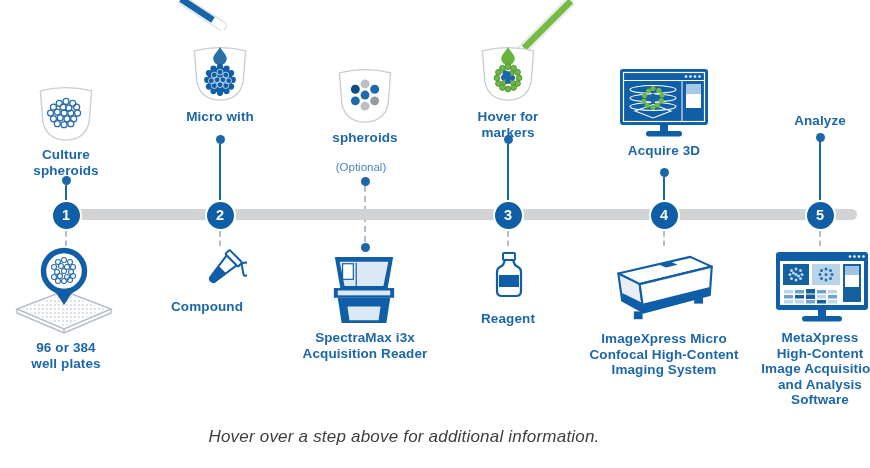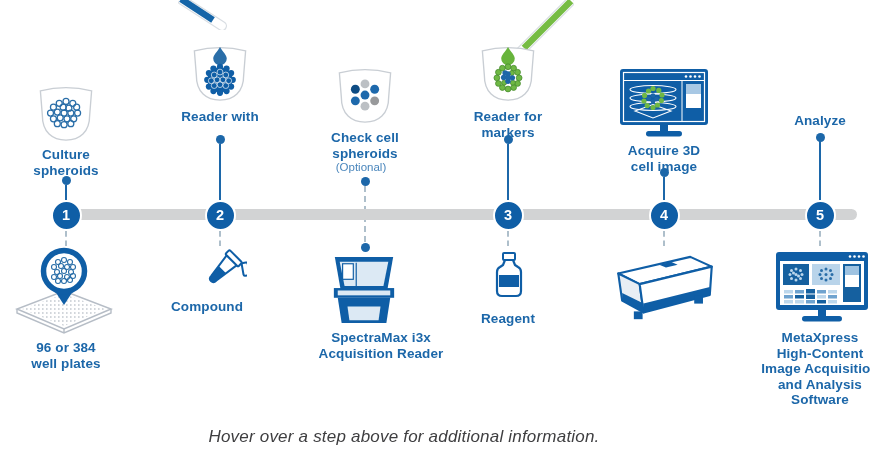--- a/index.html
+++ b/index.html
@@ -150,21 +150,21 @@
           <circle cx="27" cy="38" r="3"></circle>
           <circle cx="33" cy="38" r="3"></circle>
           <circle cx="39" cy="39" r="3"></circle>
         <circle cx="24" cy="44" r="3"></circle>
           <circle cx="30" cy="43" r="3"></circle>
           <circle cx="36" cy="44" r="3"></circle>
       </g>
     </svg>
   </div>
   <div class="label" style="left:135px;top:109px;">
-    <span class="ln">Reader with</span>
+    <span class="ln">Micro with</span>
   </div>
   <div class="dot" style="left:215.5px;top:134.5px;"></div>
   <div class="vline" style="left:219px;top:144px;height:56px;"></div>
   <div class="dash" style="left:219px;top:231px;height:15px;"></div>
   <div class="abs" style="left:195px;top:247px;">
     <svg width="52" height="52" viewBox="0 0 52 52">
       <g transform="rotate(45 26 24)">
         <rect x="35" y="-2" width="13" height="6" rx="1.5" transform="rotate(35 35 4)" fill="#fff" stroke="#0F5EA6" stroke-width="2"></rect>
         <rect x="17" y="3" width="18" height="6" rx="1.5" fill="#fff" stroke="#0F5EA6" stroke-width="2"></rect>
         <path d="M19 9 L33 9 L29.5 34 C 29.5 39.5, 22.5 39.5, 22.5 34 Z" fill="#fff" stroke="#0F5EA6" stroke-width="2" stroke-linejoin="round"></path>
@@ -182,40 +182,39 @@
       <circle cx="30" cy="19.5" r="4.6" fill="#BCC0C4"></circle>
       <circle cx="40" cy="25" r="4.6" fill="#1E69AC"></circle>
       <circle cx="40" cy="37" r="4.6" fill="#98999B"></circle>
       <circle cx="30" cy="42.5" r="4.6" fill="#BCC0C4"></circle>
       <circle cx="20" cy="37" r="4.6" fill="#1E69AC"></circle>
       <circle cx="20" cy="25" r="4.6" fill="#0E4C84"></circle>
       <circle cx="30" cy="31" r="4.6" fill="#1E69AC"></circle>
     </svg>
   </div>
   <div class="label" style="left:280px;top:130px;">
-    <span class="ln">Check cell</span>
     <span class="ln">spheroids</span>
   </div>
   <div class="note" style="left:276px;top:161px;">(Optional)</div>
   <div class="dot" style="left:360.5px;top:176.5px;"></div>
   <div class="dash" style="left:364px;top:186px;height:56px;"></div>
   <div class="dot" style="left:360.5px;top:242.5px;"></div>
   <div class="abs" style="left:331px;top:255px;">
     <svg width="66" height="70" viewBox="0 0 66 72">
       <polygon points="3,2 63,2 57,36 9,36" fill="#0F5EA6"></polygon>
       <polygon points="8,7 58,7 53,32 13,32" fill="#DCE9F4"></polygon>
       <rect x="11" y="9" width="11" height="16" fill="#fff" stroke="#0F5EA6" stroke-width="1.2"></rect>
       <line x1="25" y1="8" x2="25" y2="32" stroke="#0F5EA6" stroke-width="1.2"></line>
       <rect x="2" y="34" width="62" height="10" fill="#0F5EA6"></rect>
       <rect x="6" y="36.5" width="54" height="5" fill="#DCE9F4"></rect>
       <polygon points="6,44 60,44 56,70 10,70" fill="#0F5EA6"></polygon>
       <polygon points="16,53 50,53 48,67 18,67" fill="#DCE9F4"></polygon>
     </svg>
   </div>
-  <div class="label" style="left:296px;top:330px;">
+  <div class="label" style="left:280px;top:330px;">
     <span class="ln">SpectraMax i3x</span>
     <span class="ln">Acquisition Reader</span>
   </div>
 
   <div class="abs" style="left:500px;top:0px;">
     <svg width="74" height="64" viewBox="0 0 74 64">
       <line x1="70" y1="2" x2="16" y2="56" stroke="#D9DEE3" stroke-width="10" stroke-linecap="round"></line>
       <line x1="70" y1="2" x2="16" y2="56" stroke="#FFFFFF" stroke-width="7.5" stroke-linecap="round"></line>
       <line x1="71" y1="1" x2="24" y2="48" stroke="#76BC44" stroke-width="6.5"></line>
     </svg>
@@ -245,21 +244,21 @@
         <circle cx="30" cy="32" r="2.8"></circle>
           <circle cx="25.5" cy="35.5" r="2.8"></circle>
           <circle cx="30" cy="39.5" r="2.8"></circle>
         <circle cx="34.5" cy="36" r="2.8"></circle>
           <circle cx="27" cy="31" r="2.8"></circle>
           <circle cx="30" cy="36" r="2.8"></circle>
       </g>
     </svg>
   </div>
   <div class="label" style="left:423px;top:109px;">
-    <span class="ln">Reader for</span>
+    <span class="ln">Hover for</span>
     <span class="ln">markers</span>
   </div>
   <div class="dot" style="left:503.5px;top:134.5px;"></div>
   <div class="vline" style="left:507px;top:144px;height:56px;"></div>
   <div class="dash" style="left:507px;top:231px;height:15px;"></div>
   <div class="abs" style="left:493px;top:251px;">
     <svg width="32" height="48" viewBox="0 0 32 48">
       <rect x="10" y="2" width="12" height="7" rx="1" fill="#fff" stroke="#0F5EA6" stroke-width="2"></rect>
       <path d="M12 9 L20 9 L22 14 L25 16 C27 17 28 19 28 21 L28 40 C28 43 26 45 23 45 L9 45 C6 45 4 43 4 40 L4 21 C4 19 5 17 7 16 L10 14 Z" fill="#fff" stroke="#0F5EA6" stroke-width="2.2" stroke-linejoin="round"></path>
       <rect x="6" y="24" width="20" height="12" fill="#0F5EA6"></rect>
@@ -304,36 +303,40 @@
           <circle cx="29" cy="29.5" r="2.3"></circle>
           <circle cx="36.5" cy="30" r="2.3"></circle>
           <circle cx="33" cy="32.5" r="2.3"></circle>
       </g>
       <rect x="40" y="56" width="8" height="6" fill="#0F5EA6"></rect>
       <rect x="26" y="62" width="36" height="5.5" rx="2.7" fill="#0F5EA6"></rect>
     </svg>
   </div>
   <div class="label" style="left:579px;top:143px;">
     <span class="ln">Acquire 3D</span>
-    <span class="ln">cell image</span>
   </div>
   <div class="dot" style="left:659.5px;top:167.5px;"></div>
   <div class="vline" style="left:663px;top:177px;height:23px;"></div>
   <div class="dash" style="left:663px;top:231px;height:15px;"></div>
   <div class="abs" style="left:608px;top:252px;">
     <svg width="114" height="74" viewBox="0 0 116 76">
       <polygon points="10,22 84,5 106,15 32,33" fill="#fff" stroke="#0F5EA6" stroke-width="2.2" stroke-linejoin="round"></polygon>
       <polygon points="10,22 32,33 36,62 14,50" fill="#E8EEF4" stroke="#0F5EA6" stroke-width="2.2" stroke-linejoin="round"></polygon>
       <polygon points="32,33 106,15 104,44 36,62" fill="#fff" stroke="#0F5EA6" stroke-width="2.2" stroke-linejoin="round"></polygon>
       <polygon points="36,53 104,36 104,44 36,62" fill="#0F5EA6"></polygon>
       <polygon points="14,42 36,53 36,62 14,50" fill="#0F5EA6"></polygon>
       <polygon points="52,13 64,10 71,13 59,16" fill="#0F5EA6"></polygon>
       <rect x="26" y="61" width="9" height="8" fill="#0F5EA6"></rect>
       <rect x="88" y="45" width="9" height="8" fill="#0F5EA6"></rect>
     </svg>
+  </div>
+  <div class="label" style="left:579px;top:331px;">
+    <span class="ln">ImageXpress Micro</span>
+    <span class="ln">Confocal High-Content</span>
+    <span class="ln">Imaging System</span>
   </div>
 
   <div class="label" style="left:735px;top:113px;">
     <span class="ln">Analyze</span>
   </div>
   <div class="dot" style="left:815.5px;top:132.5px;"></div>
   <div class="vline" style="left:819px;top:141px;height:59px;"></div>
   <div class="dash" style="left:819px;top:231px;height:15px;"></div>
   <div class="abs" style="left:776px;top:252px;">
     <svg width="92" height="72" viewBox="0 0 92 72">

